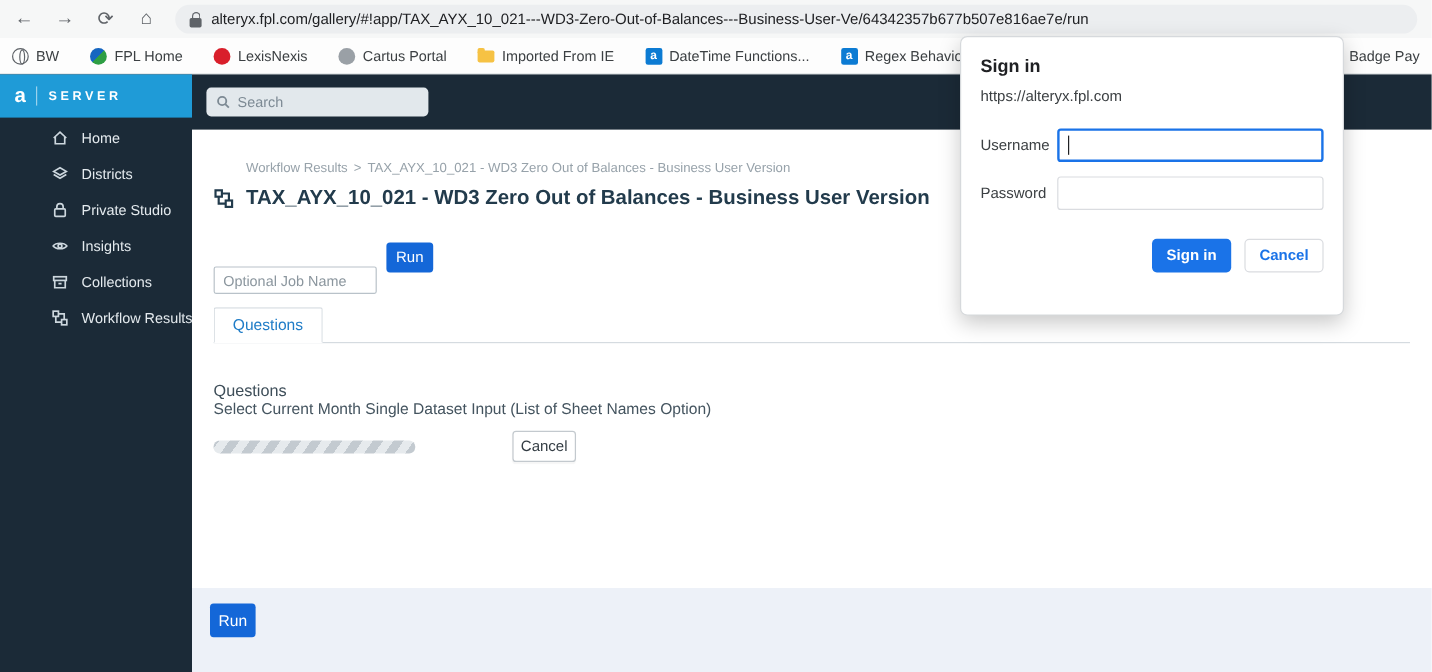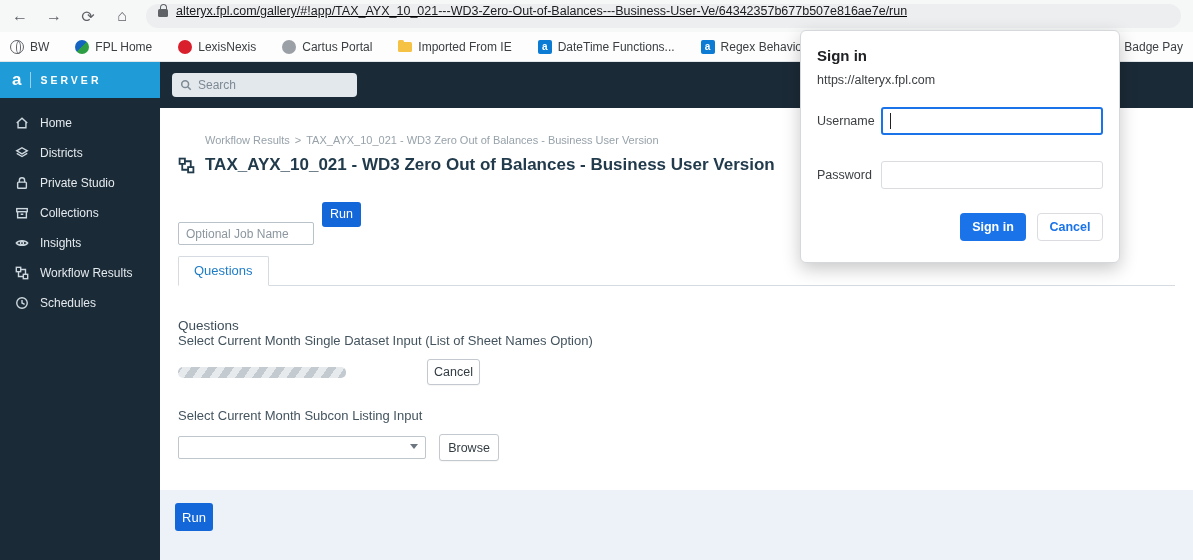--- a/index.html
+++ b/index.html
@@ -5,21 +5,21 @@
   * { margin:0; padding:0; box-sizing:border-box; }
   html,body { width:1193px; height:560px; overflow:hidden;
     font-family:"Liberation Sans","DejaVu Sans",sans-serif; background:#fff; }
 
   
   .chrome-toolbar { position:absolute; left:0; top:0; width:1193px; height:32px;
     background:#f6f7f7; display:flex; align-items:center; }
   .nav-btn { width:28px; height:28px; display:flex; align-items:center; justify-content:center;
     font-size:16px; color:#5f6368; margin-left:6px; border-radius:50%; cursor:pointer; }
   .omnibox { flex:1; height:24px; margin:0 12px 0 10px; background:#eceef0;
-    border-radius:13px; display:flex; align-items:flex-start; padding:0 12px;text-decoration:underline; }
+    border-radius:13px; display:flex; align-items:center; padding:0 12px; }
   .lock-icon { width:10px; height:13px; position:relative; margin-right:8px; flex:0 0 auto; }
   .lock-icon .shackle { position:absolute; top:0; left:1.5px; width:7px; height:7px;
     border:1.5px solid #5f6368; border-bottom:none; border-radius:4px 4px 0 0; }
   .lock-icon .body { position:absolute; top:5px; left:0; width:10px; height:8px;
     background:#5f6368; border-radius:1.5px; }
   .omnibox-url { font-size:12.5px; color:#202124; white-space:nowrap; overflow:hidden; }
 
   .bookmarks-bar { position:absolute; left:0; top:32px; width:1193px; height:30px;
     background:#fdfdfd; border-bottom:1px solid #e2e5e7; display:flex; align-items:center;
     padding:0 10px; }
@@ -44,21 +44,21 @@
 
   
   .app { position:absolute; left:0; top:62px; width:1193px; height:498px; display:flex; }
 
   .sidebar { width:160px; background:#1b2a37; flex:0 0 auto; display:flex; flex-direction:column; }
   .brand { height:36px; background:#1f9bd7; display:flex; align-items:center; padding-left:12px; }
   .brand-a { color:#fff; font-size:17px; font-weight:bold; }
   .brand-sep { width:1px; height:16px; background:rgba(255,255,255,.55); margin:0 9px; }
   .brand-name { color:#fff; font-size:10.5px; font-weight:bold; letter-spacing:3px; }
   .side-nav { padding-top:10px; }
-  .nav-item { height:30px; display:flex; align-items:center; padding-left:15px; cursor:pointer; }
+  .nav-item { height:30px; display:flex; padding-left:15px; cursor:pointer;margin-left:28px; }
   .nav-item svg { width:14px; height:14px; stroke:#cdd7de; fill:none; stroke-width:1.6;
     flex:0 0 auto; }
   .nav-item .nav-label { color:#e4eaee; font-size:12px; margin-left:11px; white-space:nowrap; }
 
   .main { flex:1; display:flex; flex-direction:column; background:#fff; position:relative; }
   .main-header { height:46px; background:#1b2a37; display:flex; align-items:center;
     padding-left:12px; flex:0 0 auto; }
   .search-pill { width:185px; height:24px; background:#e2e8ec; border-radius:4px;
     display:flex; align-items:center; padding:0 8px; }
   .search-pill svg { width:12px; height:12px; stroke:#7d8a94; fill:none; stroke-width:1.8; }
@@ -104,21 +104,21 @@
   .footer-strip { height:70px; background:#edf1f8; flex:0 0 auto; padding:13px 0 0 15px; }
   .run-bottom { width:38px; height:28px; font-size:13px; }
 
   
   .signin-dialog { position:absolute; left:800px; top:30px; width:320px; height:233px;
     background:#fff; border:1px solid #d6d9dc; border-radius:6px; z-index:50;
     box-shadow:0 6px 18px rgba(0,0,0,.22); padding:16px; }
   .dlg-title { font-size:15px; font-weight:bold; color:#202124; }
   .dlg-url { font-size:12.5px; color:#3c4043; margin-top:9px; }
   .dlg-row { display:flex; align-items:center; margin-top:20px; }
-  .dlg-row + .dlg-row { margin-top:26px; }
+  .dlg-row + .dlg-row { margin-top:12px; }
   .dlg-label { width:64px; font-size:12.5px; color:#3c4043; flex:0 0 auto; }
   .dlg-input { flex:1; height:28px; border:1px solid #dadce0; border-radius:3px;
     background:#fff; display:flex; align-items:center; padding-left:7px; cursor:text; }
   .dlg-input.focused { border:2px solid #1a73e8; }
   .text-caret { width:1px; height:16px; background:#202124; animation:blink 1s steps(1) infinite; }
   @keyframes blink { 50% { opacity:0; } }
   .dlg-buttons { display:flex; justify-content:flex-end; margin-top:24px; }
   .dlg-signin { width:66px; height:28px; background:#1a73e8; border:none; border-radius:4px;
     color:#fff; font-size:12.5px; font-weight:bold; font-family:inherit; cursor:pointer; }
   .dlg-cancel { width:66px; height:28px; background:#fff; border:1px solid #dadce0;
@@ -203,46 +203,39 @@
       </div>
       <div class="nav-item">
         <svg viewBox="0 0 16 16">
             <rect x="3" y="7" width="10" height="7" rx="1"></rect>
             <path d="M5 7 V5 a3 3 0 0 1 6 0 V7"></path>
           </svg>
         <span class="nav-label">Private Studio</span>
       </div>
       <div class="nav-item">
         <svg viewBox="0 0 16 16">
+            <path d="M1.5 8 C4 4.5 12 4.5 14.5 8 C12 11.5 4 11.5 1.5 8 Z"></path>
+            <circle cx="8" cy="8" r="1.8"></circle>
+          </svg>
+        <span class="nav-label">Insights</span>
+      </div>
+      <div class="nav-item">
+        <svg viewBox="0 0 16 16">
             <rect x="2" y="3" width="12" height="3.5"></rect>
             <path d="M3 6.5 V13.5 H13 V6.5 M6.5 9.5 H9.5"></path>
           </svg>
         <span class="nav-label">Collections</span>
-      </div>
-      <div class="nav-item">
-        <svg viewBox="0 0 16 16">
-            <path d="M1.5 8 C4 4.5 12 4.5 14.5 8 C12 11.5 4 11.5 1.5 8 Z"></path>
-            <circle cx="8" cy="8" r="1.8"></circle>
-          </svg>
-        <span class="nav-label">Insights</span>
       </div>
       <div class="nav-item">
         <svg viewBox="0 0 16 16">
             <rect x="1.5" y="1.5" width="5" height="5"></rect>
             <rect x="9.5" y="9.5" width="5" height="5"></rect>
             <path d="M6.5 4 H12 V9.5 M4 6.5 V12 H9.5"></path>
           </svg>
         <span class="nav-label">Workflow Results</span>
-      </div>
-      <div class="nav-item">
-        <svg viewBox="0 0 16 16">
-            <circle cx="8" cy="8" r="6"></circle>
-            <path d="M8 4.5 V8 L11 9.5"></path>
-          </svg>
-        <span class="nav-label">Schedules</span>
       </div>
     </div>
   </div>
 
   <div class="main">
     <div class="main-header">
       <div class="search-pill">
         <svg viewBox="0 0 14 14">
             <circle cx="6" cy="6" r="4"></circle>
             <path d="M9 9 L12.5 12.5"></path>
@@ -275,29 +268,20 @@
       </div>
 
       <div class="section-title">Questions</div>
 
       <div class="q-label q1-label">Select Current Month Single Dataset Input (List of Sheet Names Option)</div>
       <div class="q-row">
         <div class="progress-stripes"></div>
         <button class="btn-secondary cancel-q">Cancel</button>
       </div>
 
-      <div class="q-block">
-        <div class="q-label">Select Current Month Subcon Listing Input</div>
-        <div class="q-row">
-          <div class="q-select">
-            <span class="caret"></span>
-          </div>
-          <button class="btn-secondary browse-q">Browse</button>
-        </div>
-      </div>
 
     </div>
 
     <div class="footer-strip">
       <button class="btn-primary run-bottom">Run</button>
     </div>
   </div>
 </div>
 
 <div class="signin-dialog">

